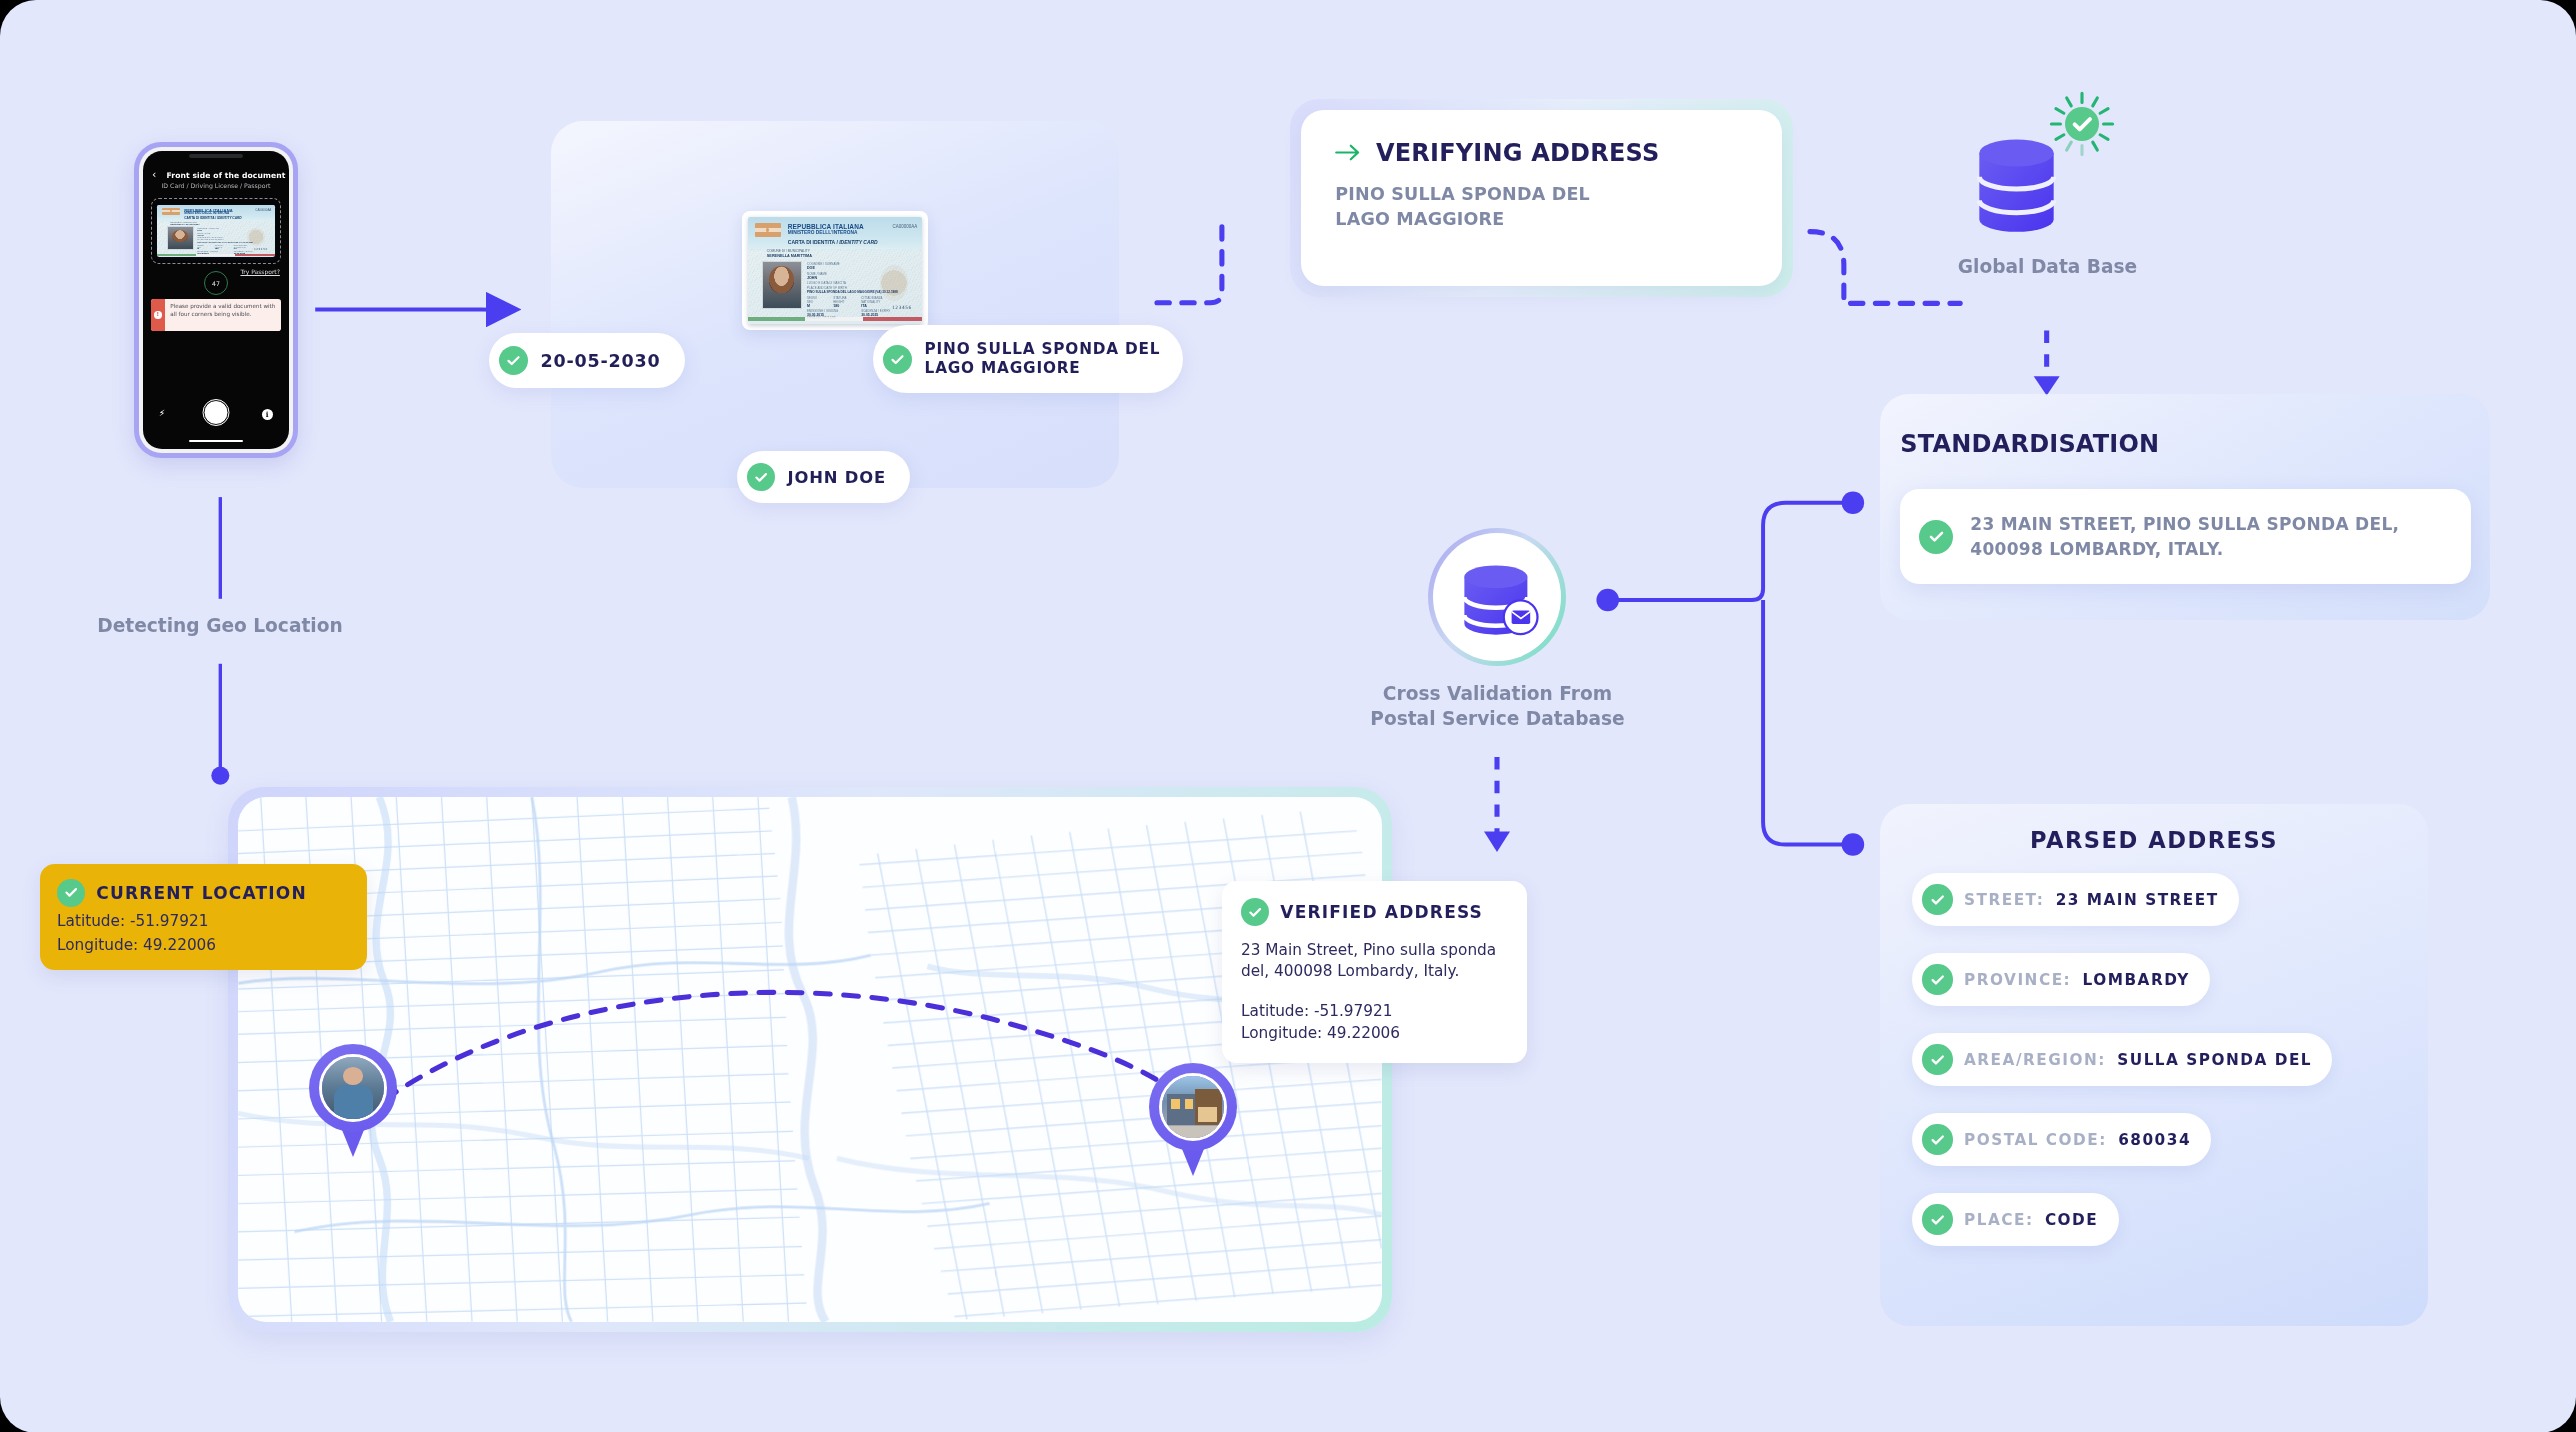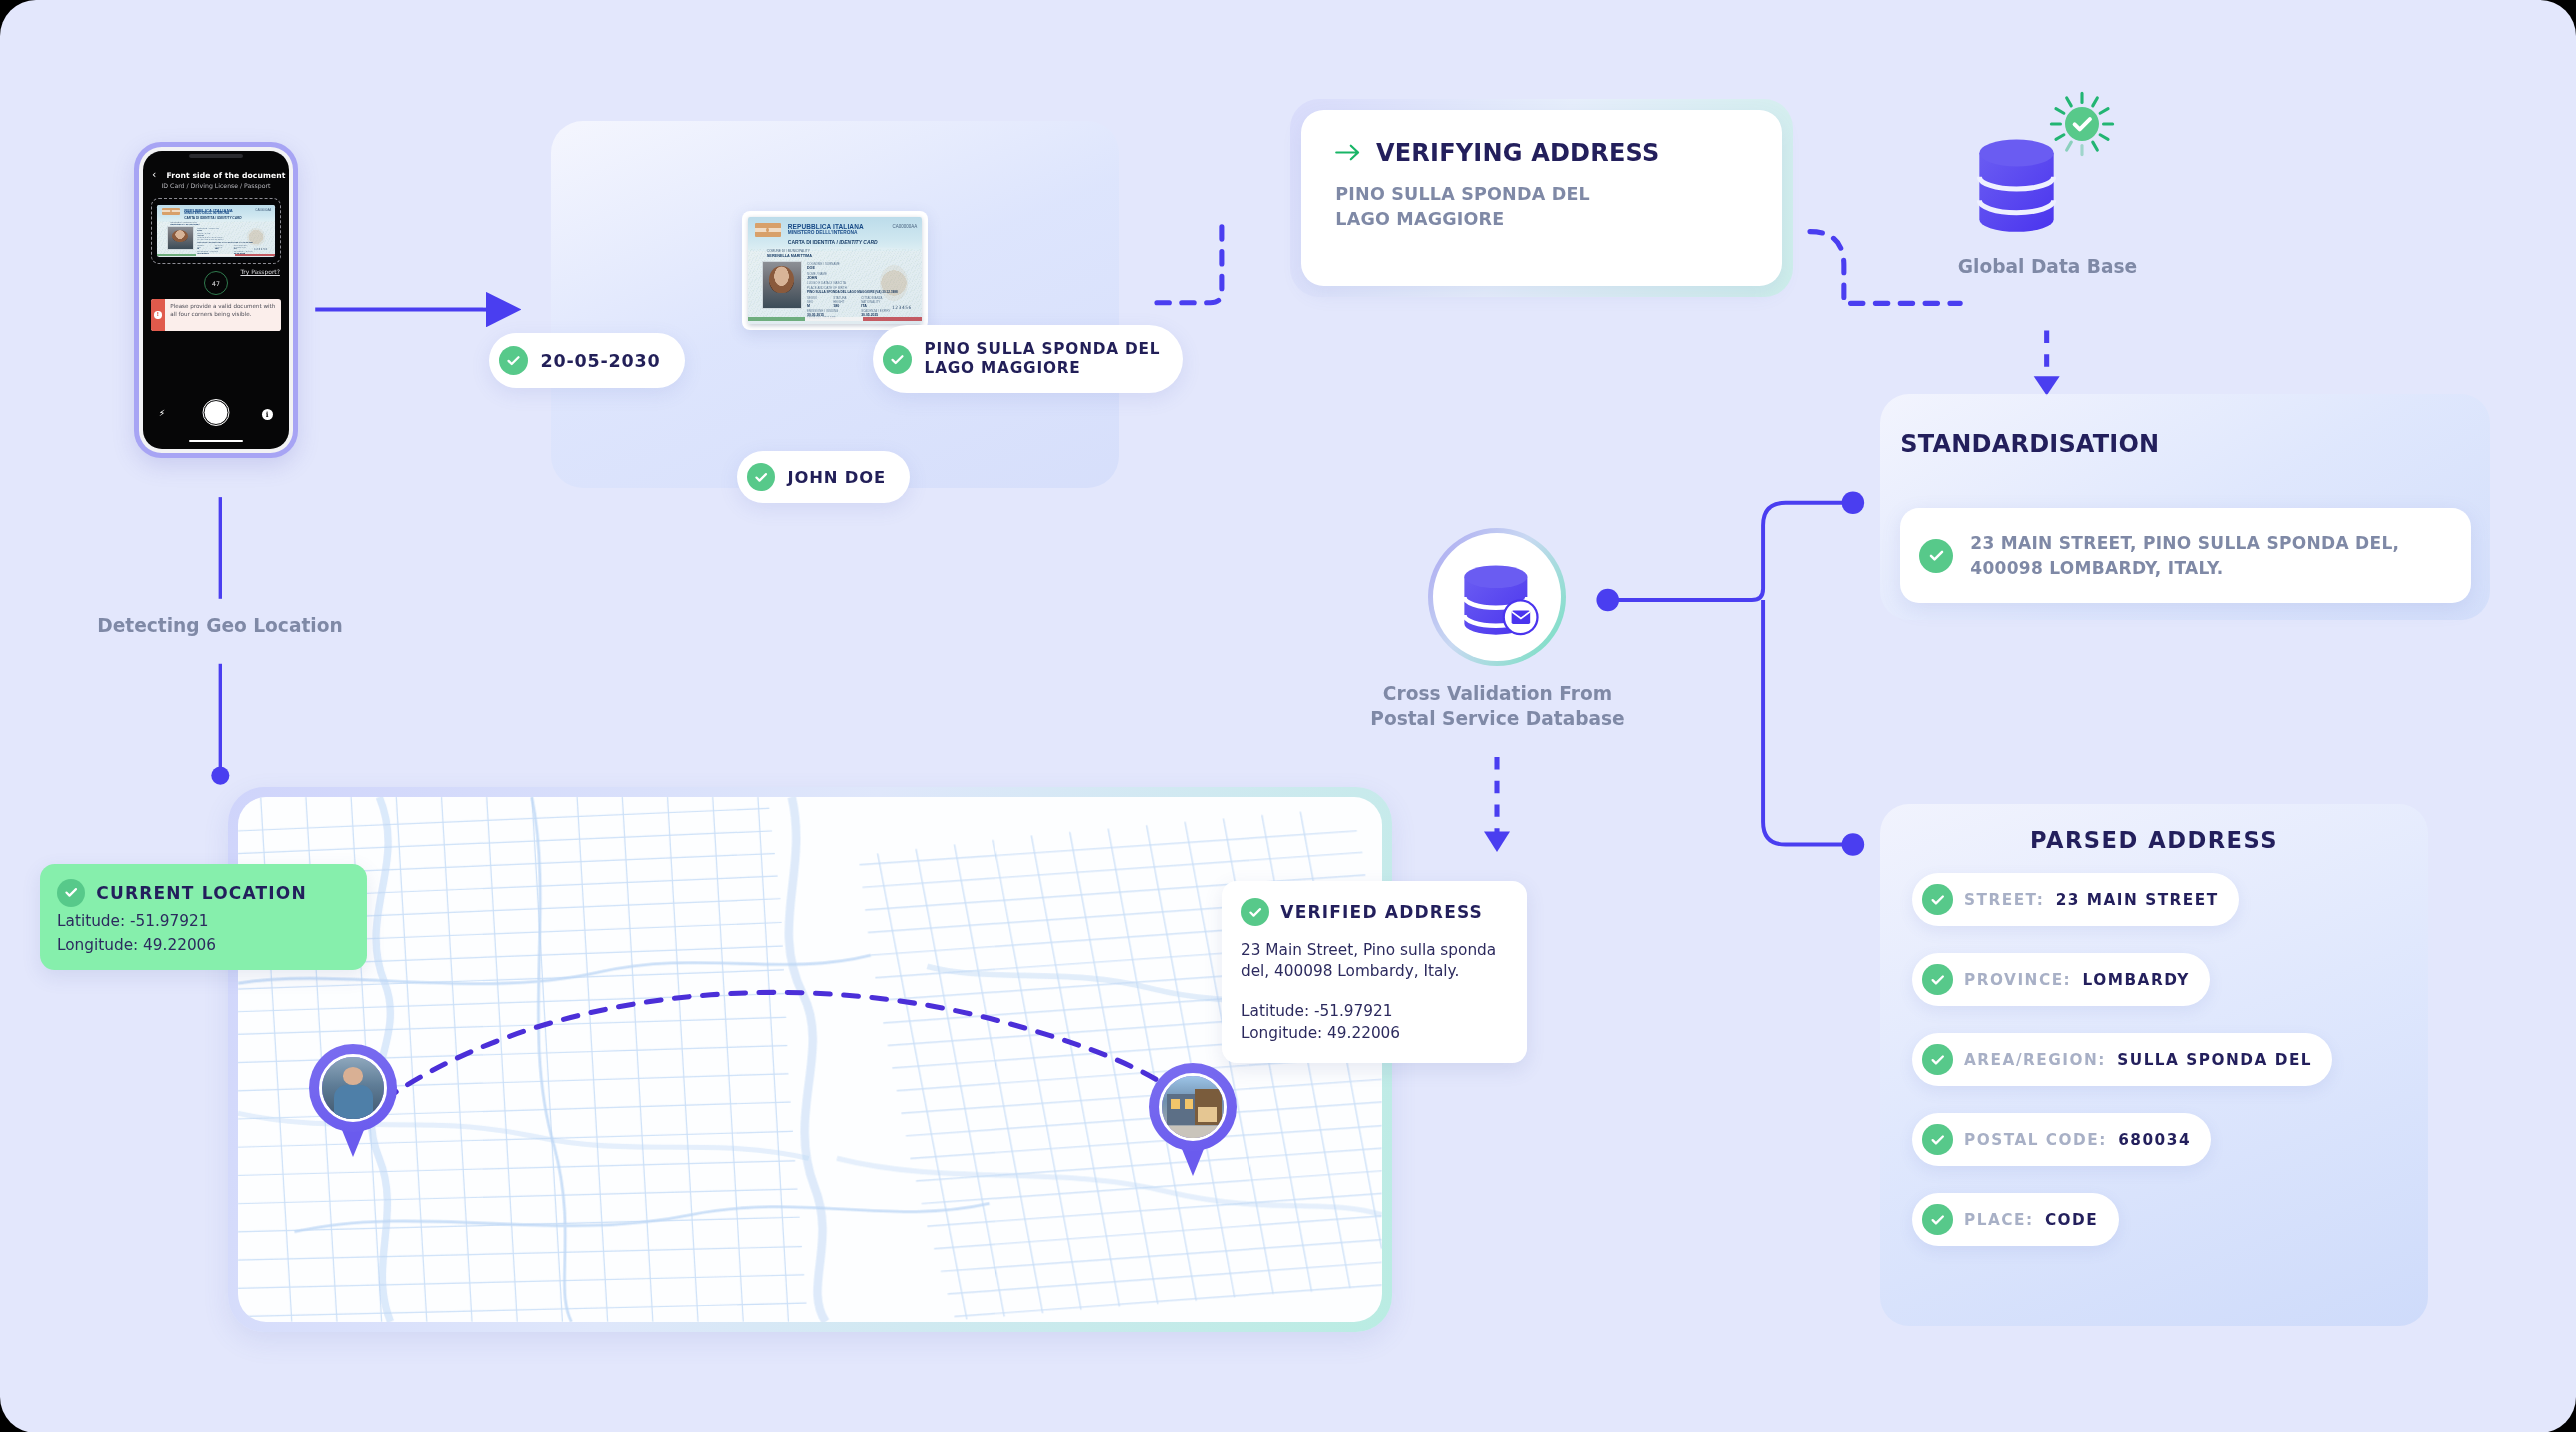--- a/index.html
+++ b/index.html
@@ -236,21 +236,21 @@
     left: 1880px; top: 394px; width: 610px; height: 226px;
     border-radius: 29px;
     background: linear-gradient(150deg, rgba(255,255,255,.55) 0%, rgba(222,231,253,.85) 55%, rgba(205,219,250,.7) 100%);
   }
   #std-title {
     position: absolute; left: 20.3px; top: 36px;
     font-size: 24px; font-weight: 700; color: #231f5c; letter-spacing: 0.2px;
   }
   #std-chip {
     left: 20.3px; top: 95px; width: 571px; height: 95px;
-    border-radius: 19px; padding: 0 19px; gap: 17px; margin-top: 19px;
+    border-radius: 19px; padding: 0 19px; gap: 17px;
   }
   #std-chip .txt {
     font-size: 17px; line-height: 1.45; font-weight: 700;
     color: #7f89a6; letter-spacing: 0.3px;
   }
 
   
   #parsed-panel {
     left: 1880px; top: 804px; width: 548px; height: 522px;
     border-radius: 29px;
@@ -303,21 +303,21 @@
   }
   .pin .ring {
     position: absolute; left: 10.2px; top: 10.2px; width: 68px; height: 68px;
     border-radius: 50%; border: 3.4px solid #fff; overflow: hidden;
   }
   .pin .img { width: 100%; height: 100%; }
 
   
   #cur-loc {
     left: 40px; top: 864px; width: 327px;
-    background: #86efac; border-radius: 14.7px;
+    background: #eab308; border-radius: 14.7px;
     padding: 14.7px 17px 16px 17px;
     box-shadow: 0 6.8px 19px rgba(70,90,160,.12);
   }
   #cur-loc .hd { display: flex; align-items: center; gap: 11.3px; }
   #cur-loc .hd .t { font-size: 17px; font-weight: 700; color: #231f5c; letter-spacing: 1.2px; }
   #cur-loc .line { font-size: 15.3px; color: #2c2a5e; margin-top: 5.6px; }
 
   #ver-addr {
     left: 1222px; top: 881px; width: 305px;
     background: #fff; border-radius: 14.7px;

